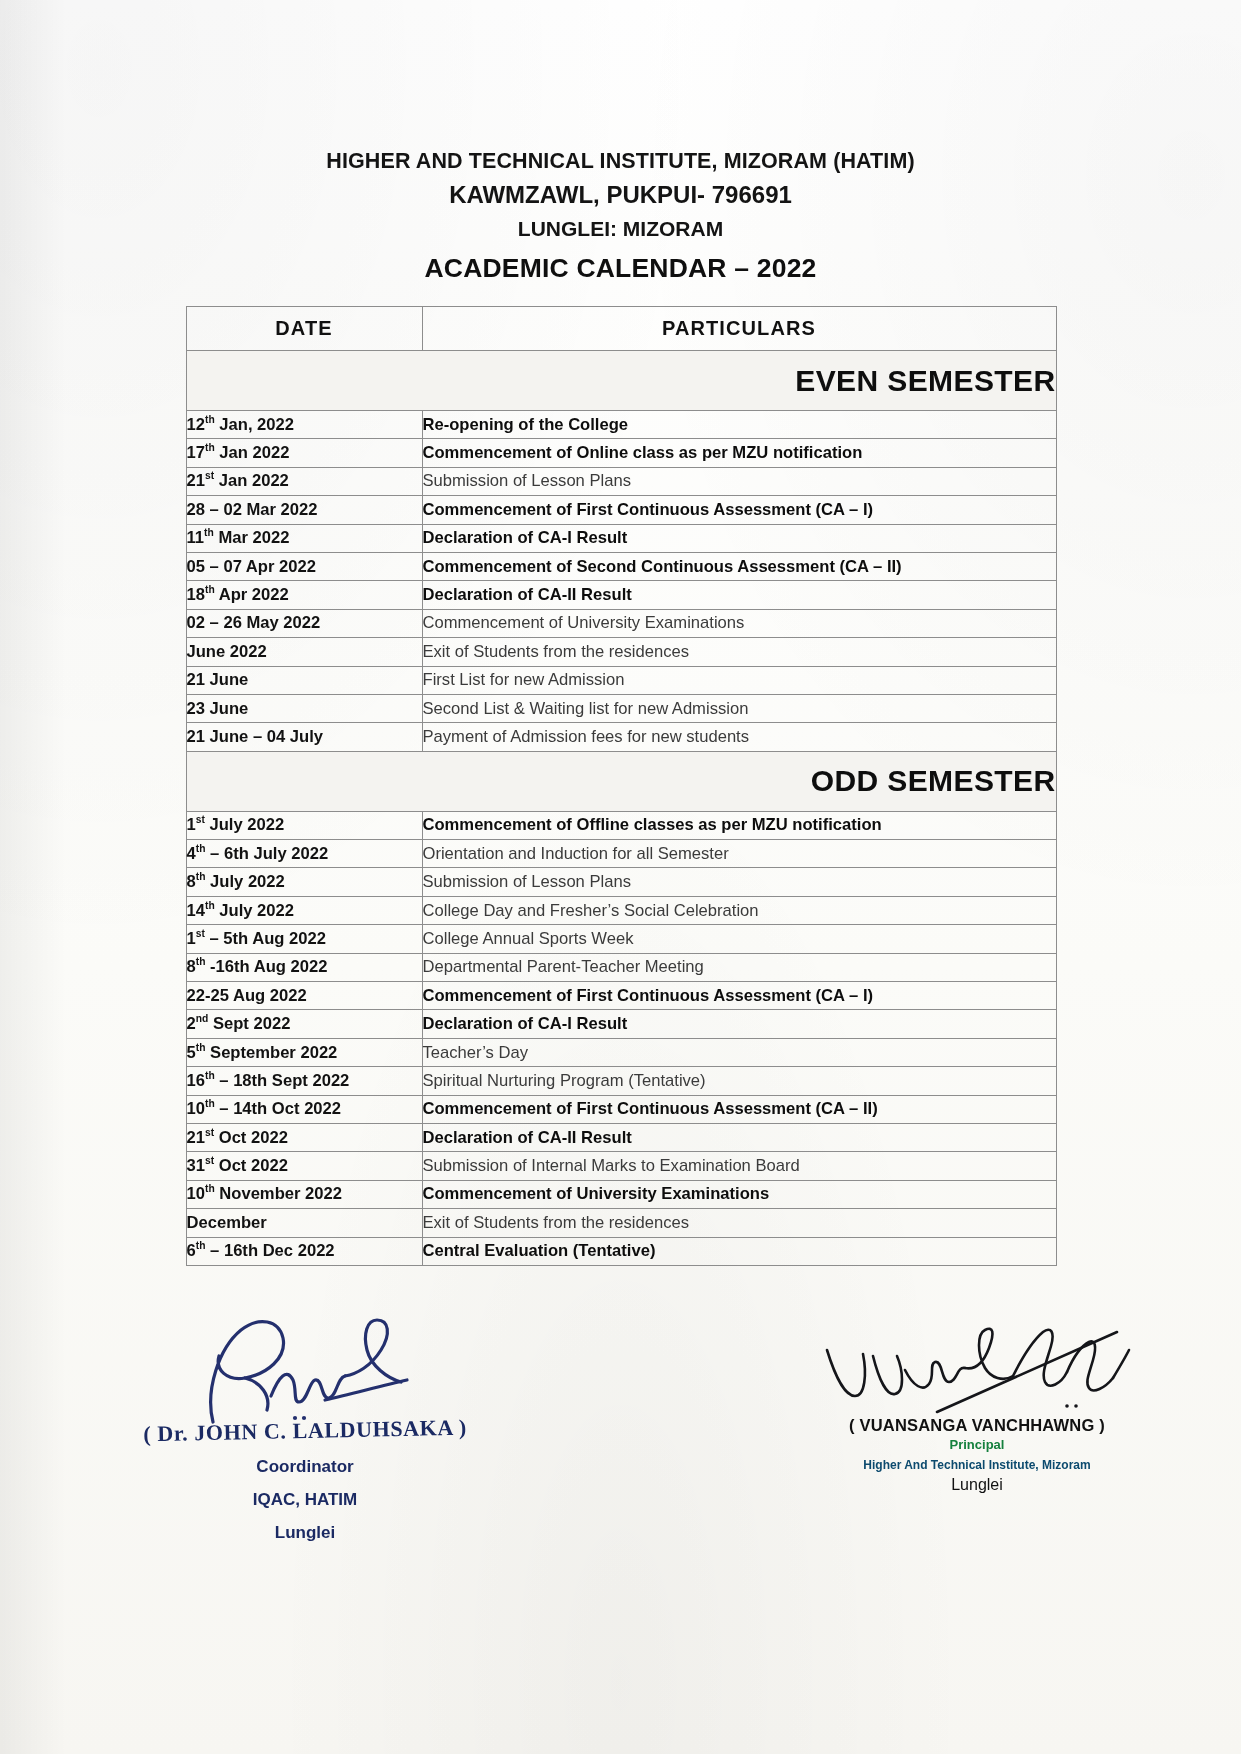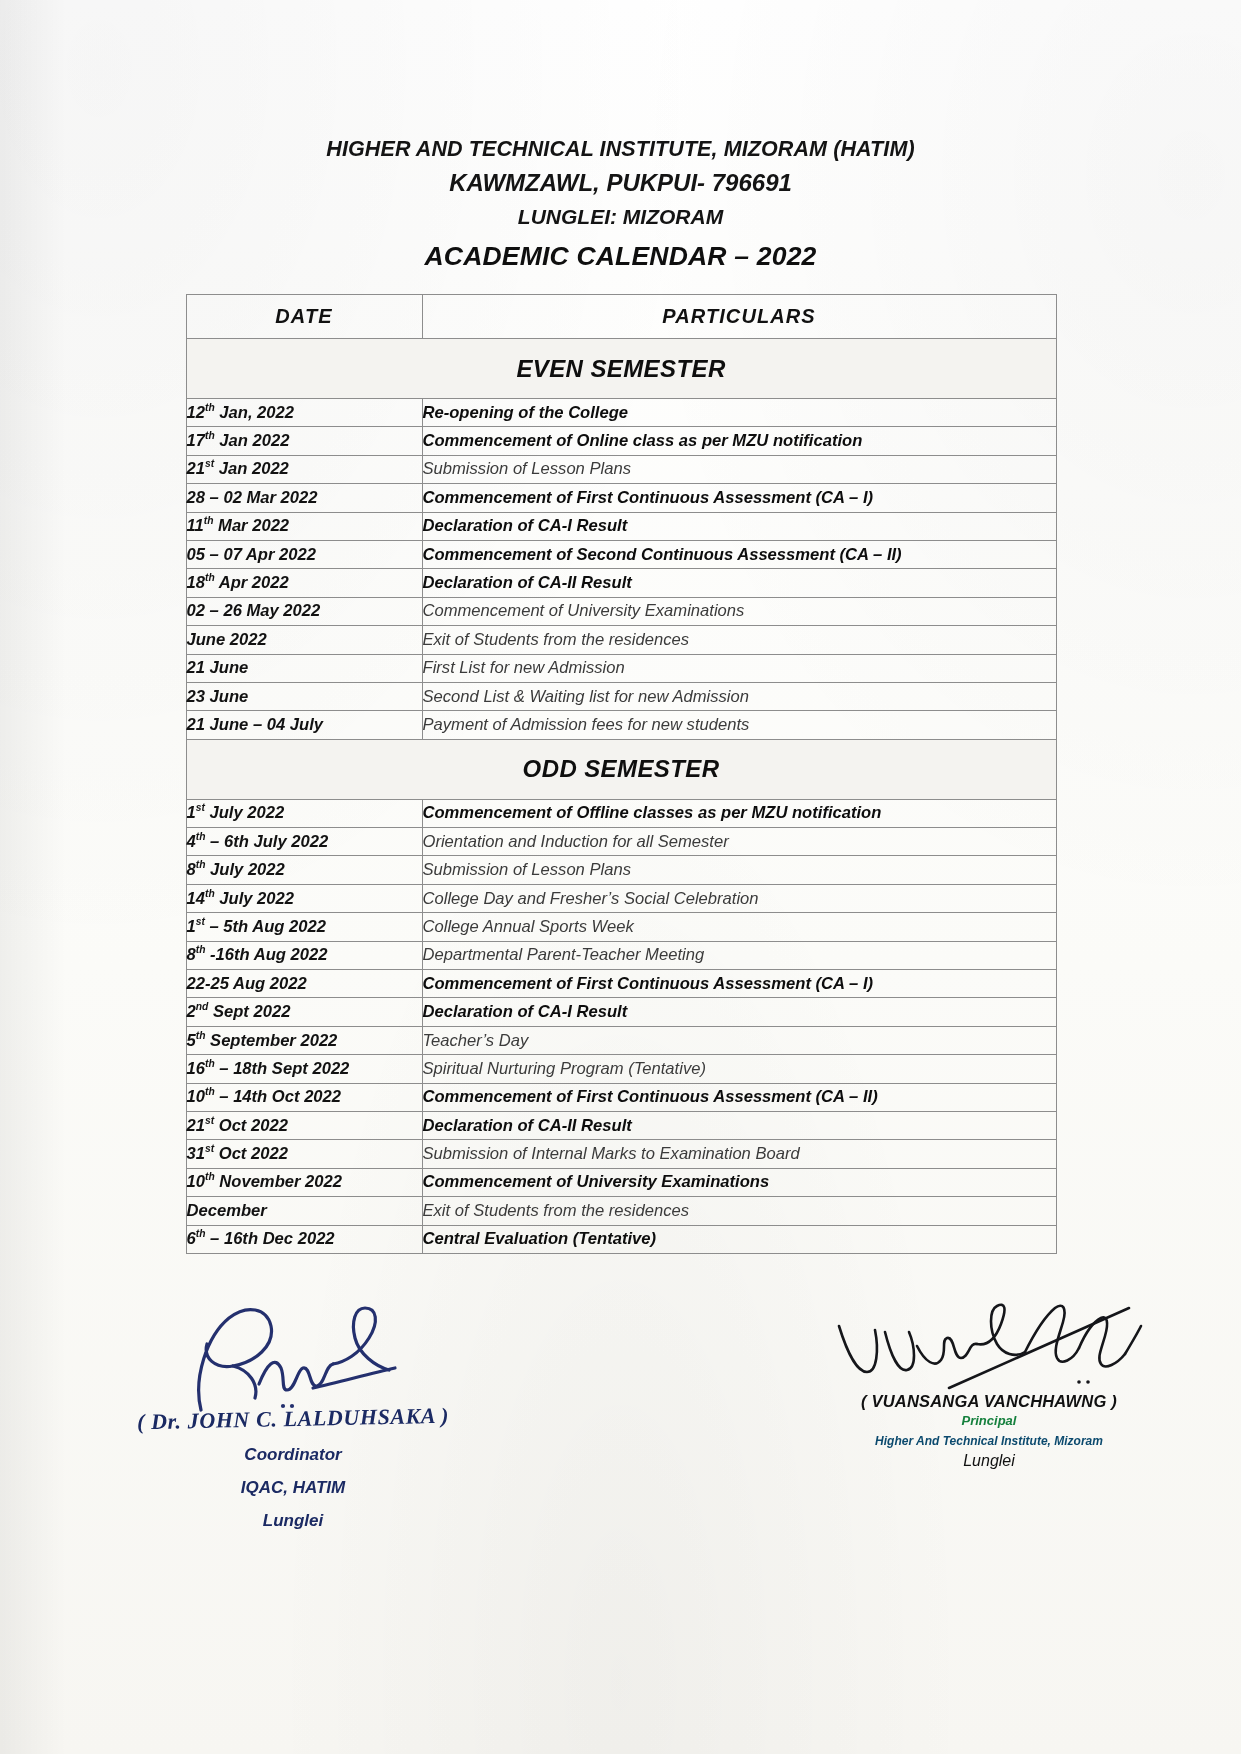--- a/index.html
+++ b/index.html
@@ -23,21 +23,21 @@
       radial-gradient(ellipse at 50% 96%, rgba(0,0,0,0.03) 0%, rgba(0,0,0,0) 40%),
       linear-gradient(180deg,#ffffff 0%, #fbfbf8 55%, #f7f6f2 100%);
     pointer-events:none;
   }
   .edge-shade {
     position:absolute; left:0; top:0; width:95px; height:100%;
     background: linear-gradient(90deg, rgba(0,0,0,0.05), rgba(0,0,0,0) 70%);
     pointer-events:none;
   }
 
-  .sheet { position:relative; padding: 0; font-style: italic; }
+  .sheet { position:relative; padding: 12px; }
 
   header.doc-head {
     text-align:center;
     padding-top: 132px;
   }
   .org-line1 {
     font-size: 21.5px; font-weight: 700; letter-spacing: .1px;
     line-height: 34px; color:#141414;
   }
   .org-line2 {
@@ -73,22 +73,22 @@
 
   th.hdr {
     font-size: 20px;
     font-weight: 700;
     letter-spacing: 1.1px;
     text-align: center;
     height: 44px;
     color: #111;
   }
   td.section {
-    text-align:center;
-    font-size: 24px;
+    text-align:right;
+    font-size: 30px;
     font-weight: 700;
     letter-spacing: .4px;
     height: 60px;
     background: #f4f3f0;
     color:#0e0e0e;
   }
   td.date {
     font-size: 16.6px;
     font-weight: 700;
     padding: 2px 0 3px 9px;
@@ -109,21 +109,21 @@
   sup { font-size: 0.62em; vertical-align: super; line-height: 0; font-weight:700; }
 
   
   .sign-area {
     position: relative;
     margin-top: 28px;
     height: 300px;
   }
   .sign-block { position:absolute; text-align:center; }
   .sign-left  { left: 78px;  top: 10px;  width: 430px; }
-  .sign-right { right: 52px; top: 14px;  width: 400px; }
+  .sign-right { right: 52px; top: 26px;  width: 400px; }
 
   .sig-svg { display:block; margin: 0 auto; }
 
   .hand-name {
     font-family: "Liberation Serif", serif;
     font-size: 22px;
     font-weight: 700;
     color: #1b2a63;
     letter-spacing: .6px;
     margin-top: -6px;

